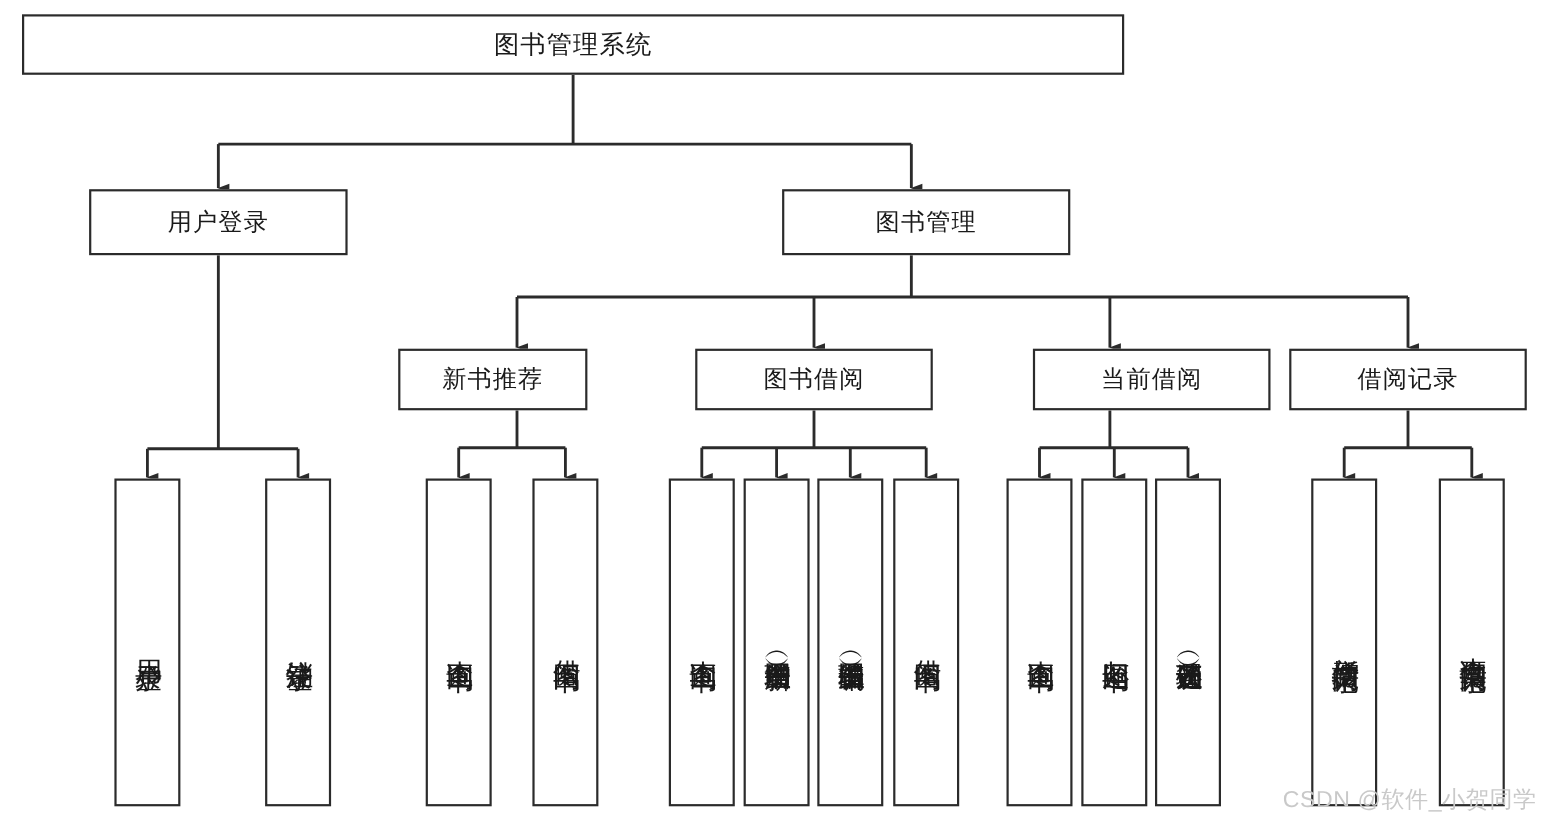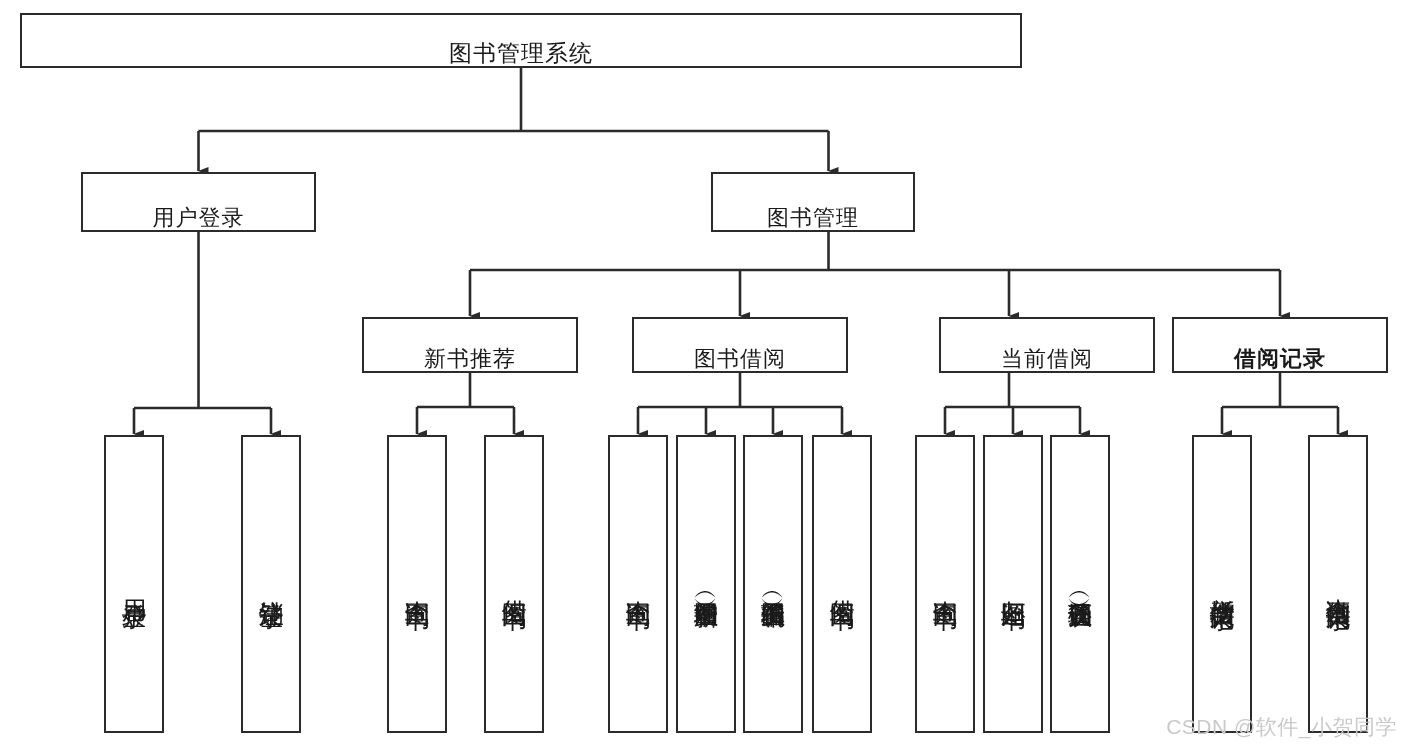--- a/index.html
+++ b/index.html
@@ -25,21 +25,21 @@
     width: 1405px;
     height: 747px;
     pointer-events: none;
   }
   .node {
     position: absolute;
     box-sizing: border-box;
     background: #ffffff;
     border: 2.5px solid #2b2b2b;
     display: flex;
-    align-items: flex-end;
+    align-items: center;
     justify-content: center;
     color: #1a1a1a;
     z-index: 2;
   }
   .node .label {
     display: block;
     text-align: center;
     line-height: 1.15;
   }
   
@@ -130,34 +130,34 @@
       </g>
   </svg>
 
   <div class="node horiz root" style="left: 20px; top: 13px; width: 1002px; height: 55px;">
     <span class="label">图书管理系统</span>
   </div>
 
   <div class="node horiz" style="left: 81px; top: 172px; width: 235px; height: 60px;">
     <span class="label">用户登录</span>
   </div>
-  <div class="node horiz" style="left: 711px; top: 172px; width: 204px; height: 60px;">
+  <div class="node horiz" style="left: 711px; top: 172px; width: 262px; height: 60px;">
     <span class="label">图书管理</span>
   </div>
 
-  <div class="node horiz" style="left: 362px; top: 317px; width: 216px; height: 56px;">
+  <div class="node horiz" style="left: 362px; top: 317px; width: 172px; height: 56px;">
     <span class="label">新书推荐</span>
   </div>
   <div class="node horiz" style="left: 632px; top: 317px; width: 216px; height: 56px;">
     <span class="label">图书借阅</span>
   </div>
   <div class="node horiz" style="left: 939px; top: 317px; width: 216px; height: 56px;">
     <span class="label">当前借阅</span>
   </div>
-  <div class="node horiz" style="left: 1172px; top: 317px; width: 216px; height: 56px; font-weight: bold;">
+  <div class="node horiz" style="left: 1172px; top: 317px; width: 216px; height: 56px;">
     <span class="label">借阅记录</span>
   </div>
 
   <div class="node vert" style="left: 104px; top: 435px; width: 60px; height: 298px;">
     <span class="label">用户登录</span>
   </div>
   <div class="node vert" style="left: 241px; top: 435px; width: 60px; height: 298px;">
     <span class="label">注销登录</span>
   </div>
 

